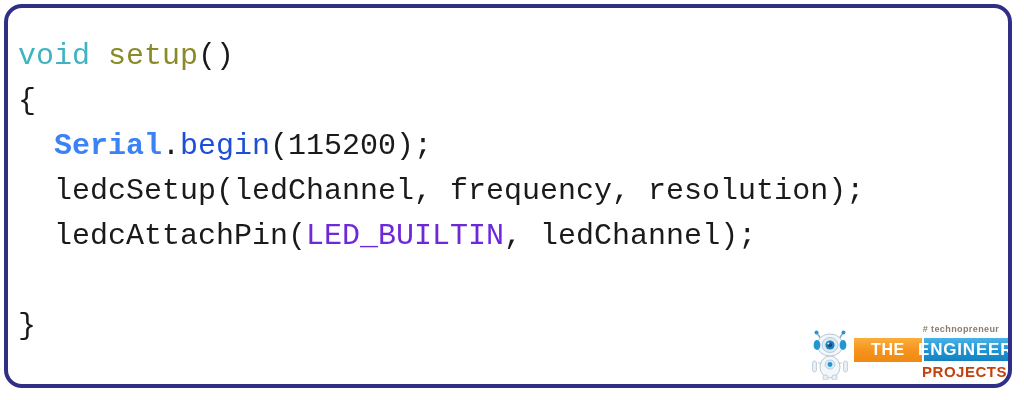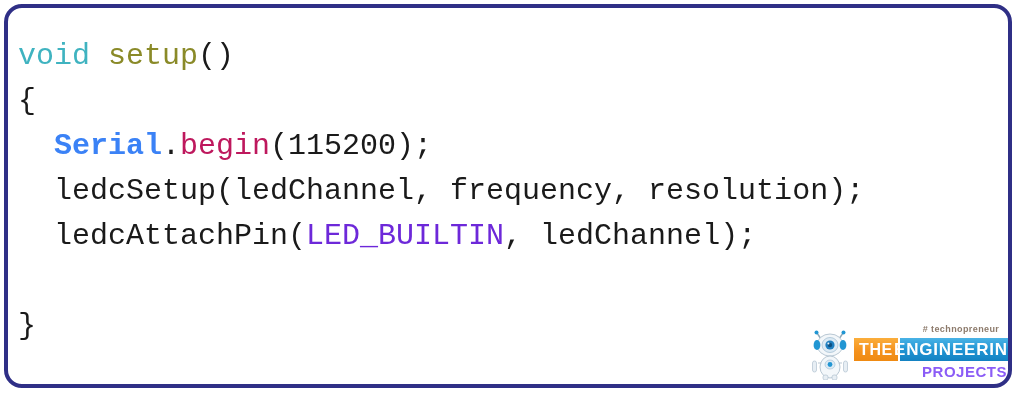--- a/index.html
+++ b/index.html
@@ -44,21 +44,21 @@
   .code-line {
     height: 45px;
     white-space: pre;
   }
   .code-line.blank { height: 45px; }
 
   
   .tok-keyword   { color: #3fb3c0; }
   .tok-func      { color: #8a8a28; }
   .tok-object    { color: #3b82f6; font-weight: bold; }
-  .tok-method    { color: #be185d; }
+  .tok-method    { color: #1d4ed8; }
   .tok-constant  { color: #6d28d9; }
   .tok-plain     { color: #1a1a1a; }
 
   
   #site-logo {
     position: absolute;
     left: 800px;
     top: 316px;
     width: 205px;
     height: 62px;
@@ -102,42 +102,42 @@
     font-family: "Liberation Sans", sans-serif;
     font-weight: bold;
     font-size: 16px;
     letter-spacing: 0.6px;
     padding: 0 6px;
     line-height: 1;
   }
   #logo-bar-the {
     background: linear-gradient(180deg, #fbae3c 0%, #f5921d 55%, #ef8a12 100%);
     width: 44px;
-    padding: 0;
+    padding: 12px;
   }
   #logo-bar-engineering {
     background: linear-gradient(180deg, #49b3e6 0%, #1f93d2 55%, #1482c2 100%);
     width: 116px;
     padding: 0;
     font-size: 17px;
     letter-spacing: 0.8px;
     margin-left: 2px;
   }
 
   #logo-projects {
     position: absolute;
     left: 108px;
     top: 39px;
     width: 97px;
     text-align: center;
     font-family: "Liberation Sans", sans-serif;
     font-weight: bold;
     font-size: 15px;
     letter-spacing: 0.5px;
-    color: #8b5cf6;
+    color: #c2410c;
     white-space: nowrap;
   }
 </style>
 </head>
 <body>
 
 <div id="code-card">
 
   <div id="code-block"><div class="code-line"><span class="tok-keyword">void</span><span class="tok-plain"> </span><span class="tok-func">setup</span><span class="tok-plain">()</span></div><div class="code-line"><span class="tok-plain">{</span></div><div class="code-line"><span class="tok-plain">  </span><span class="tok-object">Serial</span><span class="tok-plain">.</span><span class="tok-method">begin</span><span class="tok-plain">(115200);</span></div><div class="code-line"><span class="tok-plain">  ledcSetup(ledChannel, frequency, resolution);</span></div><div class="code-line"><span class="tok-plain">  ledcAttachPin(</span><span class="tok-constant">LED_BUILTIN</span><span class="tok-plain">, ledChannel);</span></div><div class="code-line blank">&nbsp;</div><div class="code-line"><span class="tok-plain">}</span></div></div>
 

